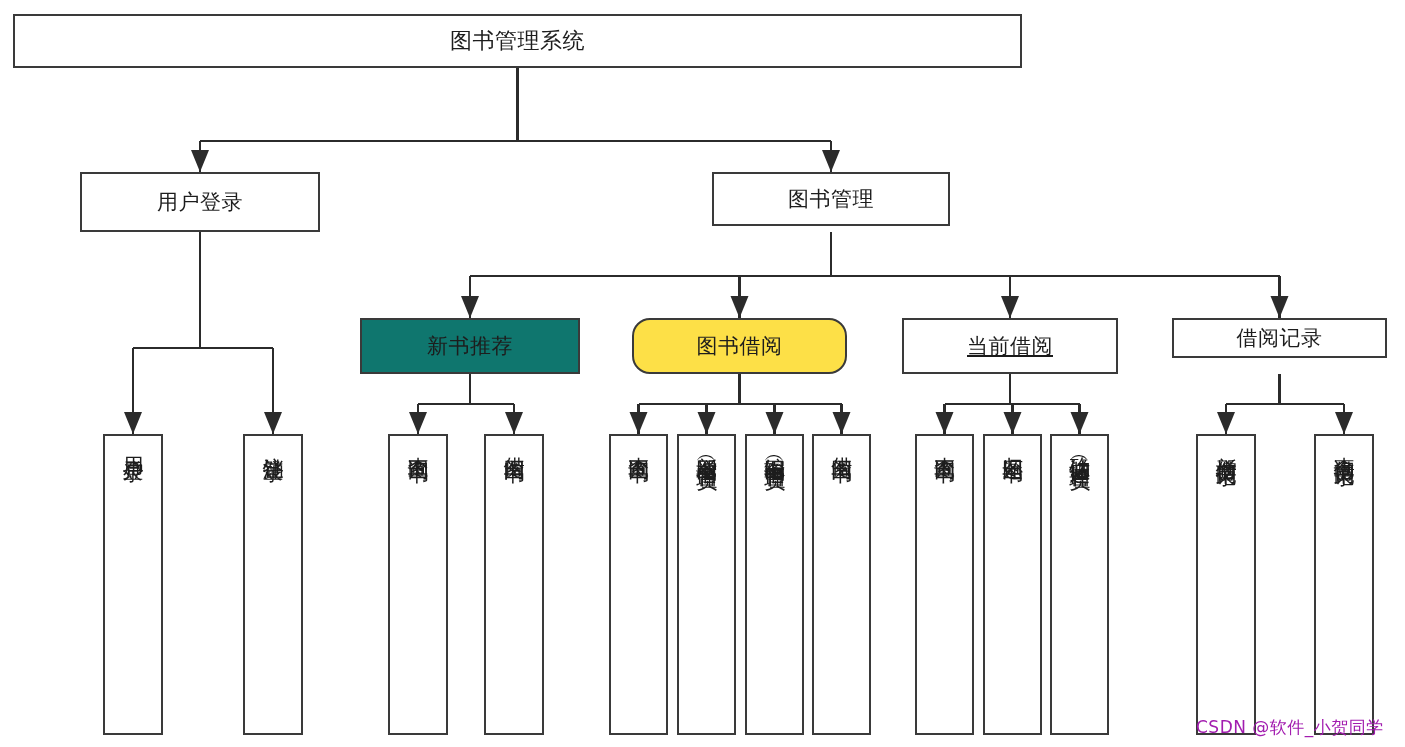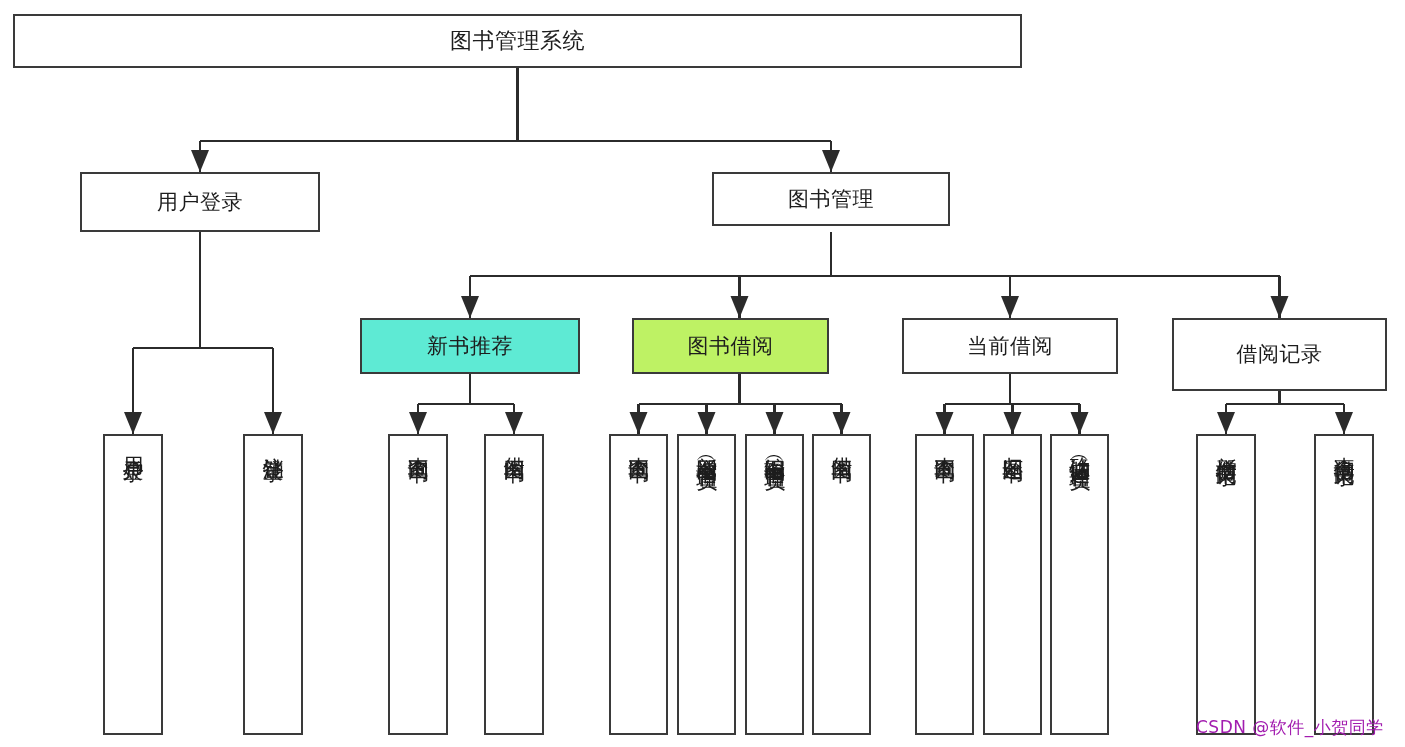--- a/index.html
+++ b/index.html
@@ -132,30 +132,30 @@
   <div id="node-layer">
       <div class="node node-root" style="left: 13px; top: 14px; width: 1009px; height: 54px; background: rgb(255, 255, 255); border-color: rgb(58, 58, 58);">
         <span class="node-label" style="color: rgb(29, 29, 29);">图书管理系统</span>
       </div>
       <div class="node" style="left: 80px; top: 172px; width: 240px; height: 60px; background: rgb(255, 255, 255); border-color: rgb(58, 58, 58);">
         <span class="node-label" style="color: rgb(29, 29, 29);">用户登录</span>
       </div>
       <div class="node" style="left: 712px; top: 172px; width: 238px; height: 54px; background: rgb(255, 255, 255); border-color: rgb(58, 58, 58);">
         <span class="node-label" style="color: rgb(29, 29, 29);">图书管理</span>
       </div>
-      <div class="node" style="left: 360px; top: 318px; width: 220px; height: 56px; background: #5eead4; border-color: rgb(58, 58, 58);">
+      <div class="node" style="left: 360px; top: 318px; width: 220px; height: 56px; background: #0f766e; border-color: rgb(58, 58, 58);">
         <span class="node-label" style="color: rgb(29, 29, 29);">新书推荐</span>
       </div>
-      <div class="node" style="left: 632px; top: 318px; width: 197px; height: 56px; background: #bef264; border-color: rgb(58, 58, 58);">
+      <div class="node" style="left: 632px; top: 318px; width: 215px; height: 56px; background: #fde047; border-color: rgb(58, 58, 58); border-radius: 18px;">
         <span class="node-label" style="color: rgb(29, 29, 29);">图书借阅</span>
       </div>
-      <div class="node" style="left: 902px; top: 318px; width: 216px; height: 56px; background: rgb(255, 255, 255); border-color: rgb(58, 58, 58);">
+      <div class="node" style="left: 902px; top: 318px; width: 216px; height: 56px; background: rgb(255, 255, 255); border-color: rgb(58, 58, 58); text-decoration: underline;">
         <span class="node-label" style="color: rgb(29, 29, 29);">当前借阅</span>
       </div>
-      <div class="node" style="left: 1172px; top: 318px; width: 215px; height: 73px; background: rgb(255, 255, 255); border-color: rgb(58, 58, 58);">
+      <div class="node" style="left: 1172px; top: 318px; width: 215px; height: 40px; background: rgb(255, 255, 255); border-color: rgb(58, 58, 58);">
         <span class="node-label" style="color: rgb(29, 29, 29);">借阅记录</span>
       </div>
       <div class="node node-leaf" style="left: 103px; top: 434px; width: 60px; height: 301px; background: rgb(255, 255, 255); border-color: rgb(58, 58, 58);">
         <span class="node-label" style="color: rgb(29, 29, 29);">用户登录</span>
       </div>
       <div class="node node-leaf" style="left: 243px; top: 434px; width: 60px; height: 301px; background: rgb(255, 255, 255); border-color: rgb(58, 58, 58);">
         <span class="node-label" style="color: rgb(29, 29, 29);">注销登录</span>
       </div>
       <div class="node node-leaf" style="left: 388px; top: 434px; width: 60px; height: 301px; background: rgb(255, 255, 255); border-color: rgb(58, 58, 58);">
         <span class="node-label" style="color: rgb(29, 29, 29);">查询图书</span>

